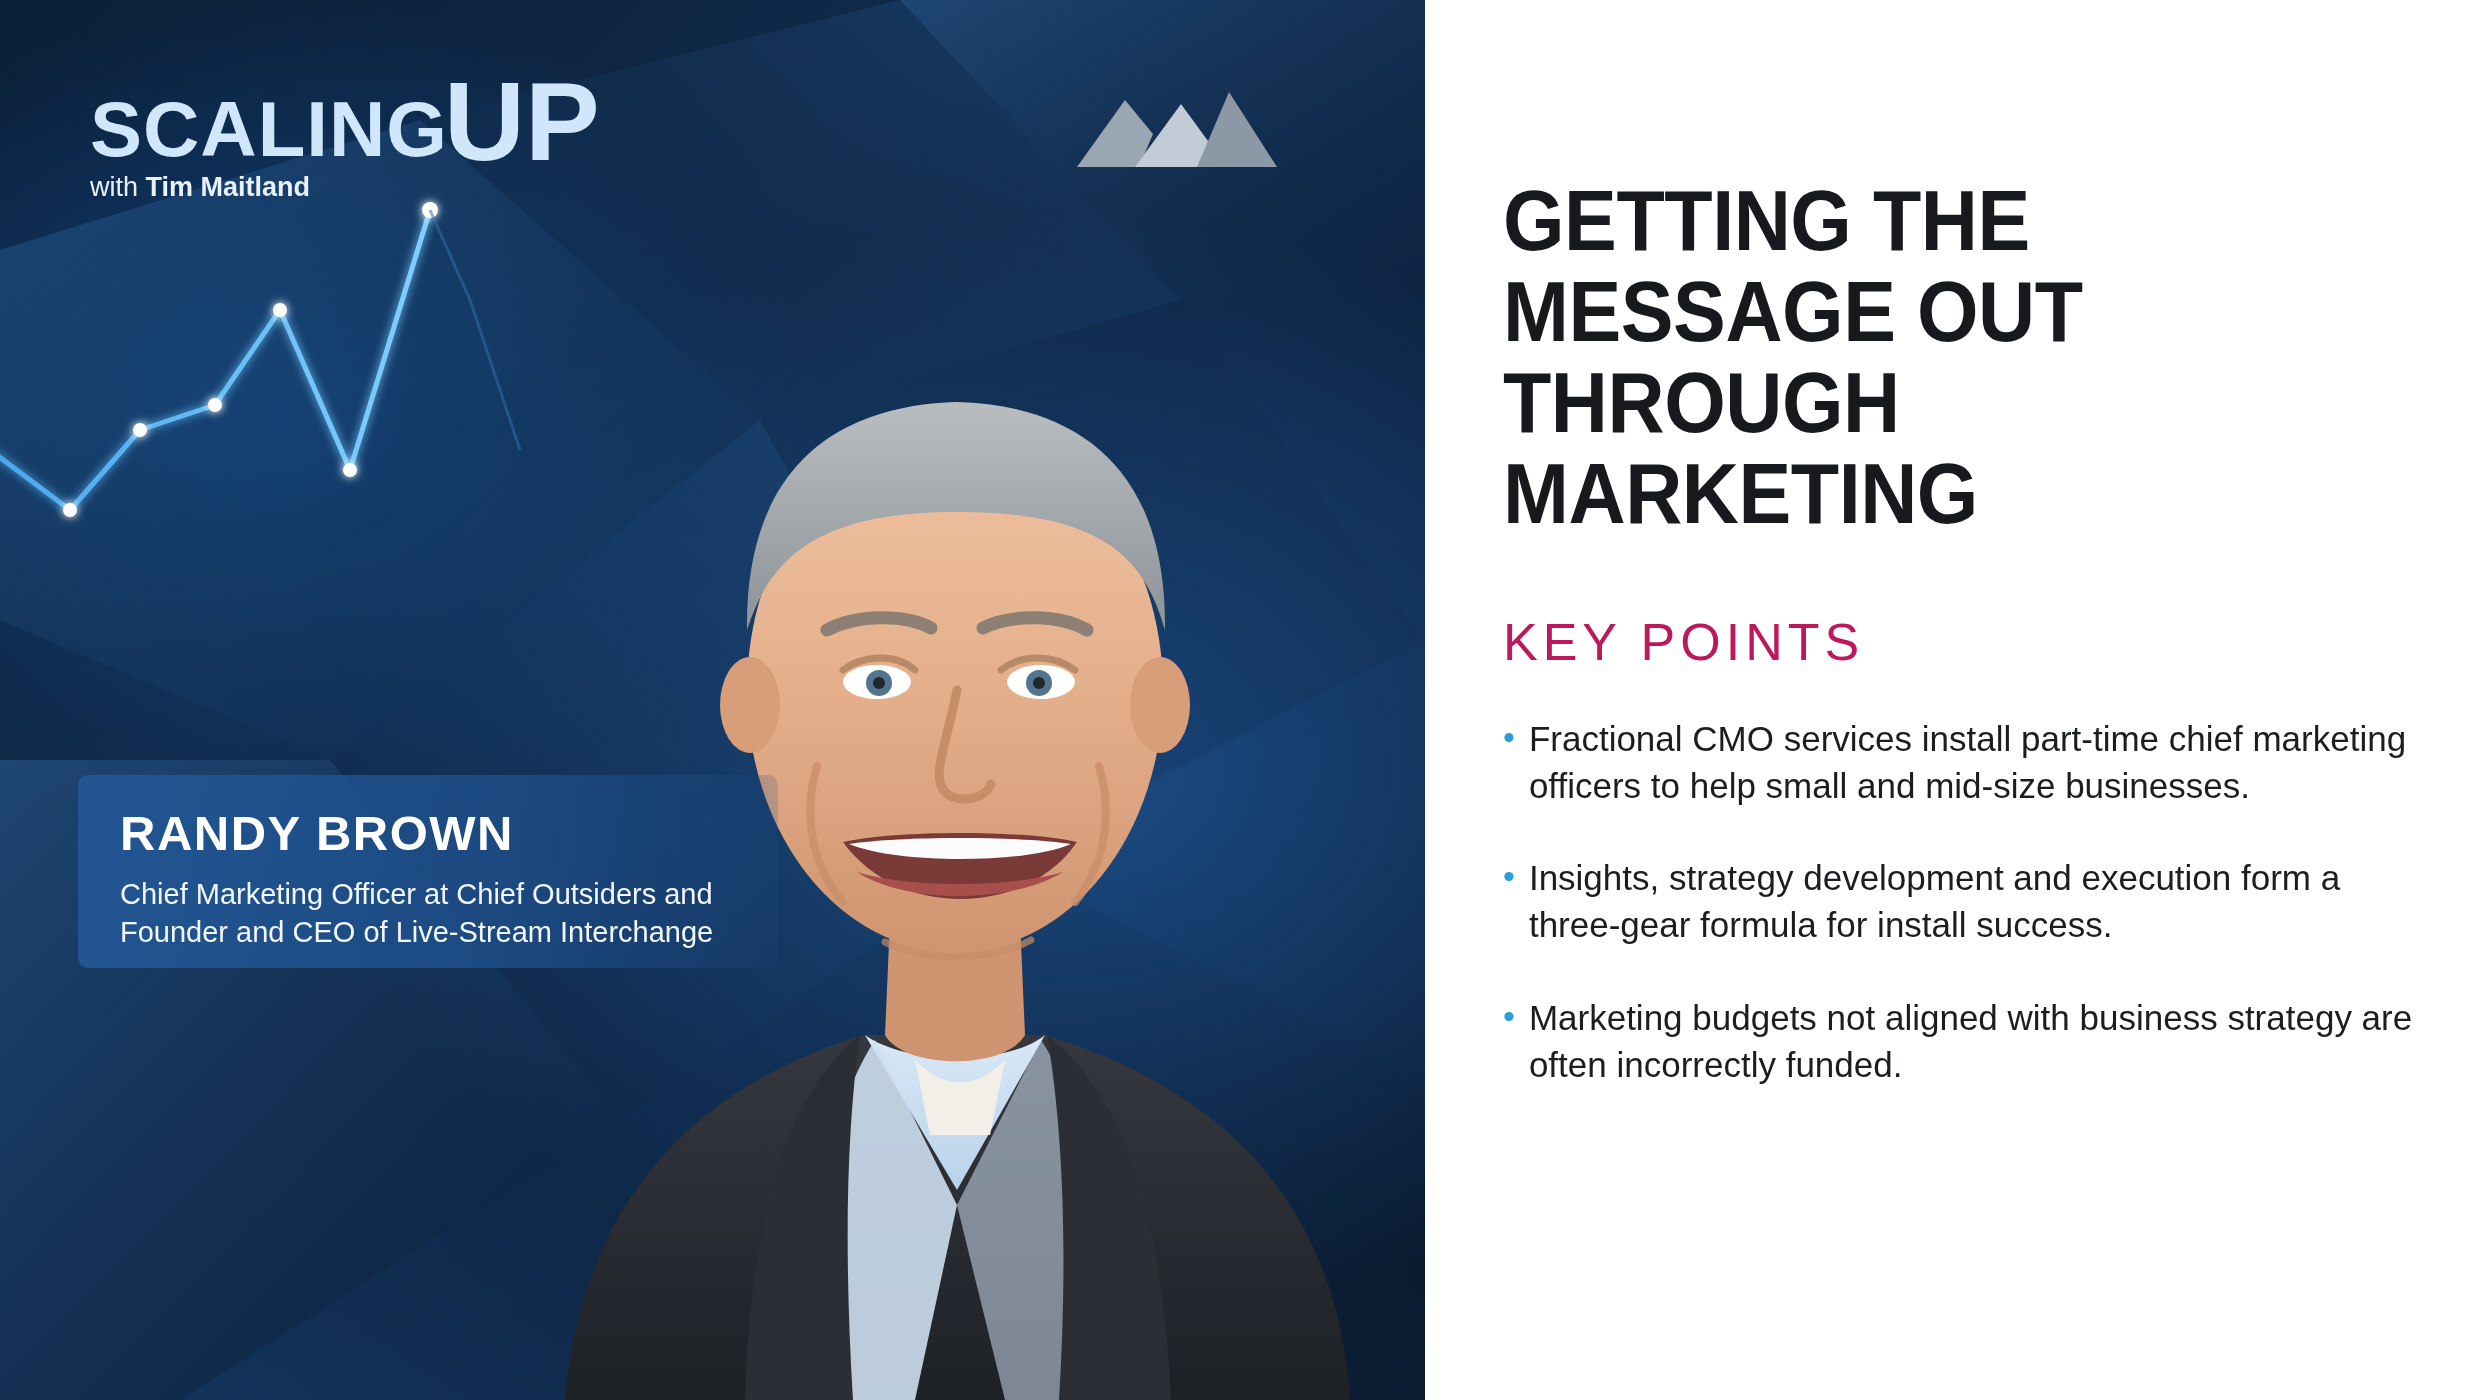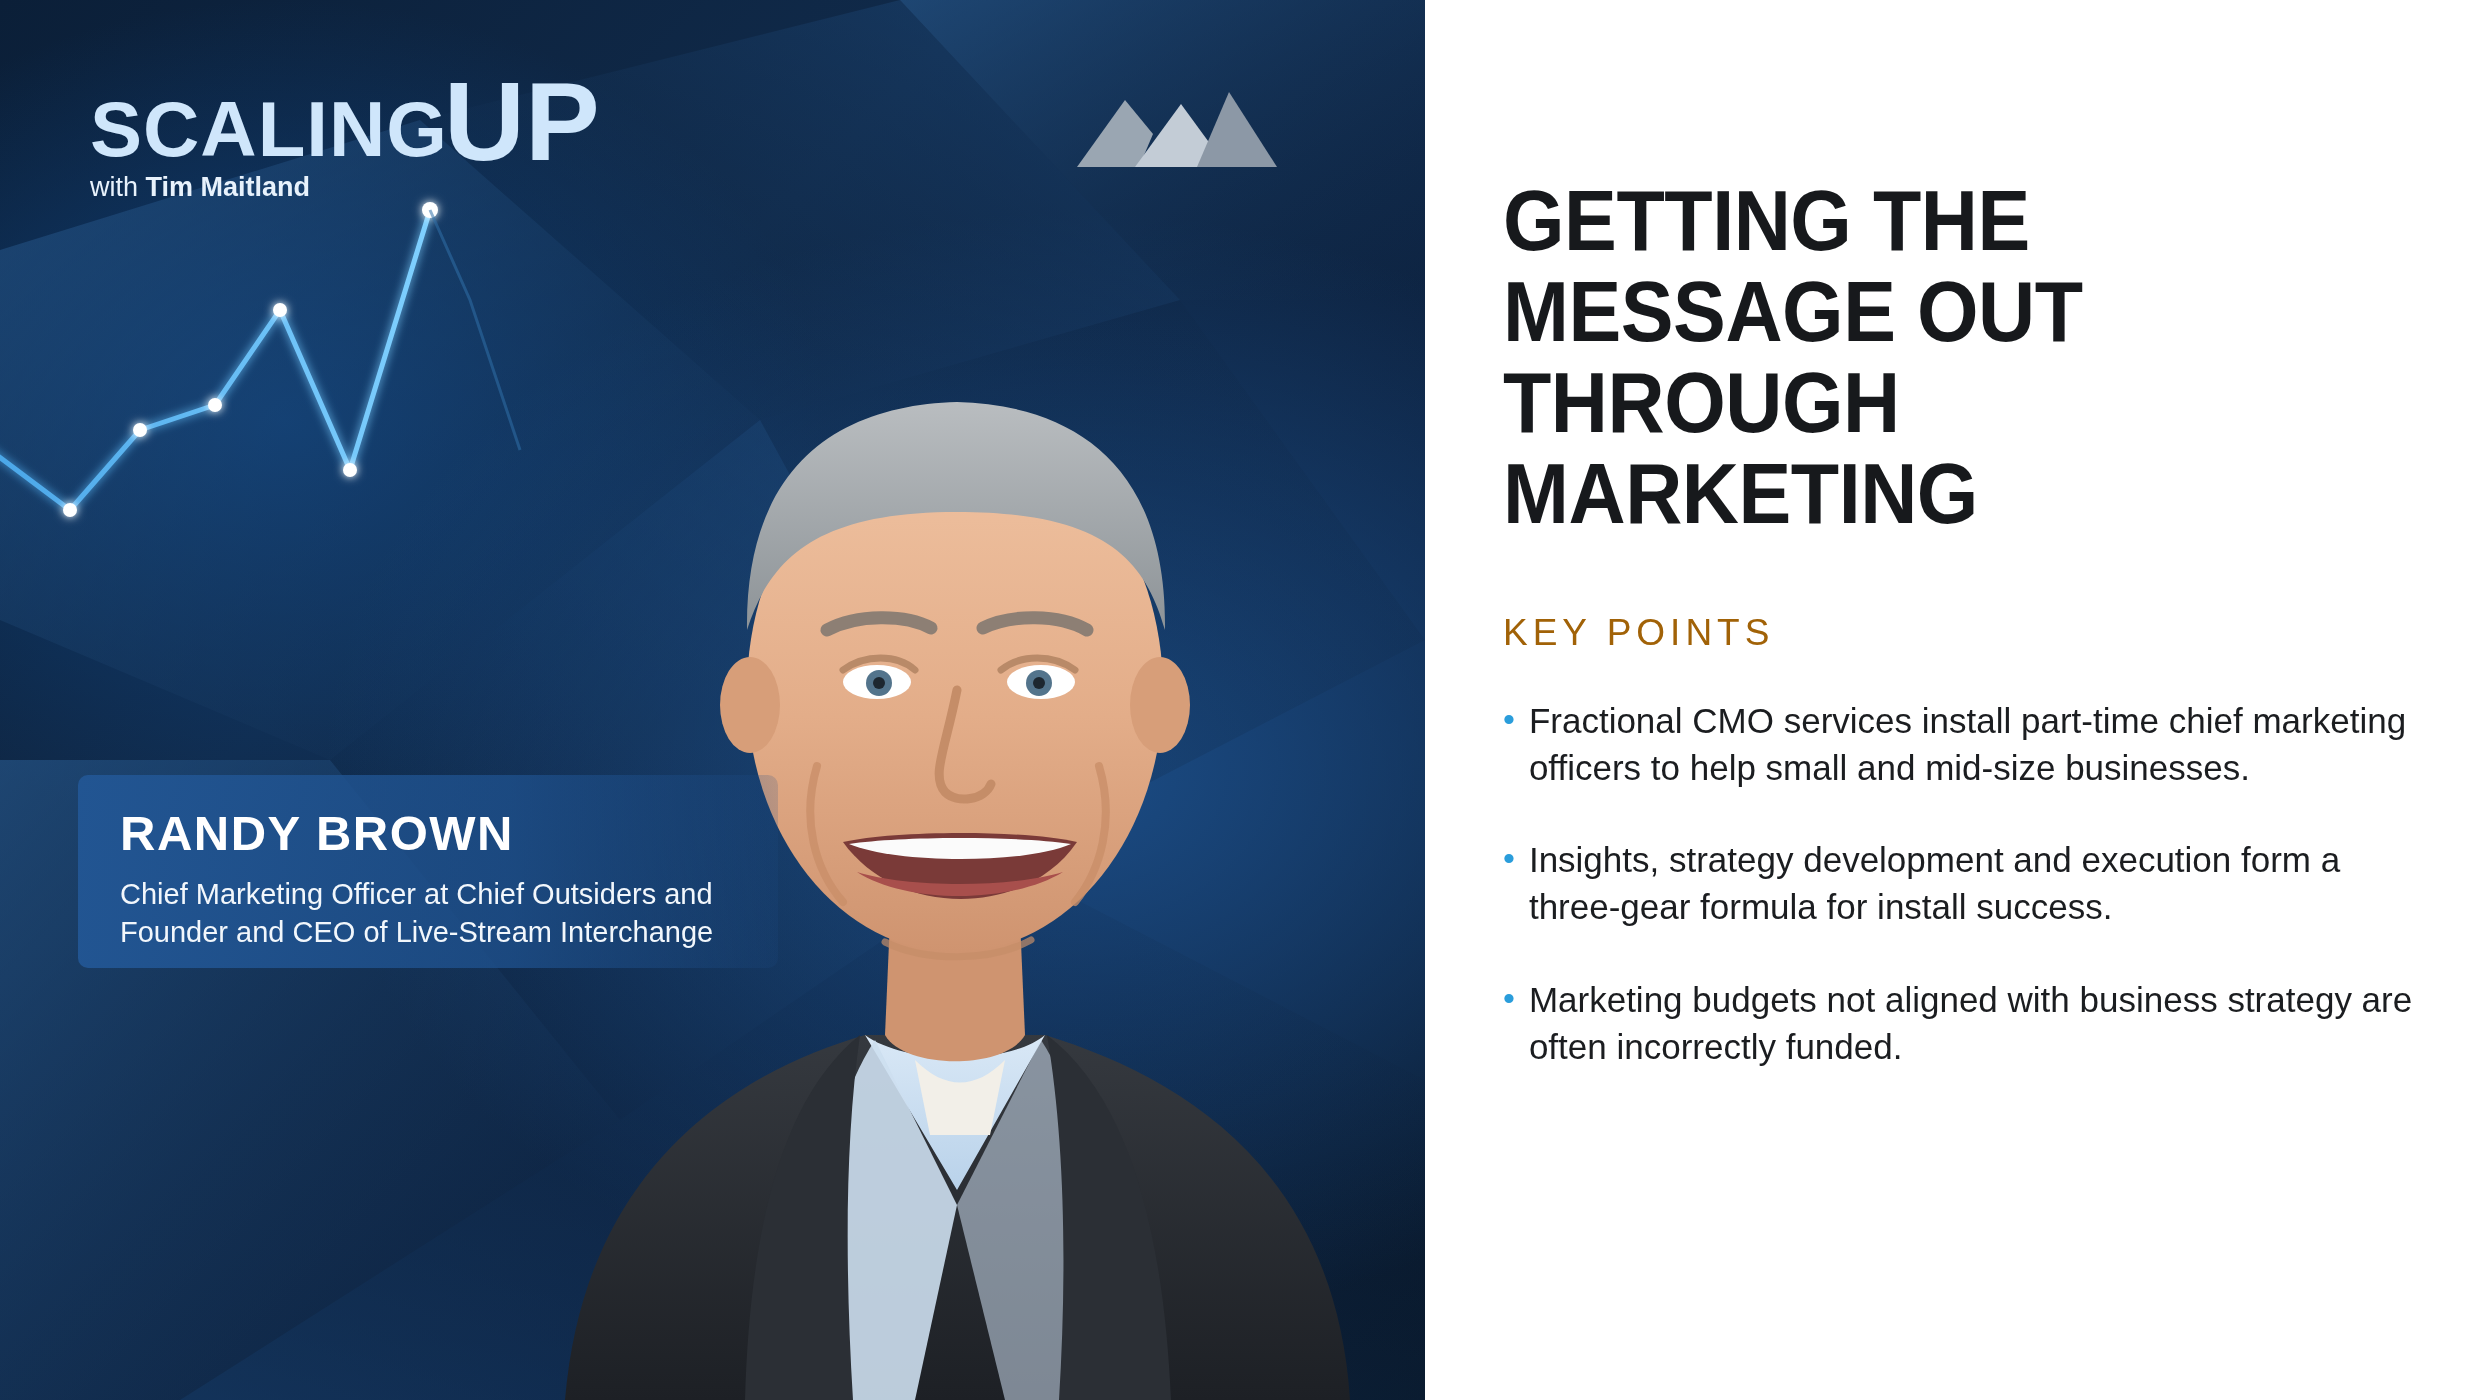--- a/index.html
+++ b/index.html
@@ -150,24 +150,24 @@
     letter-spacing: -0.5px;
     color: #17191c;
     text-transform: uppercase;
     transform: scaleX(0.92);
     transform-origin: left center;
     max-width: 1180px;
   }
   .headline .hl-line { display: block; }
   .key-points-label {
     margin-top: 72px;
-    font-size: 37px;
+    font-size: 52px;
     letter-spacing: 5px;
     font-weight: 400;
-    color: #a16207;
+    color: #be185d;
     text-transform: uppercase;
   }
   .bullets {
     margin-top: 44px;
     list-style: none;
   }
   .bullet {
     display: flex;
     margin-bottom: 46px;
     max-width: 920px;

